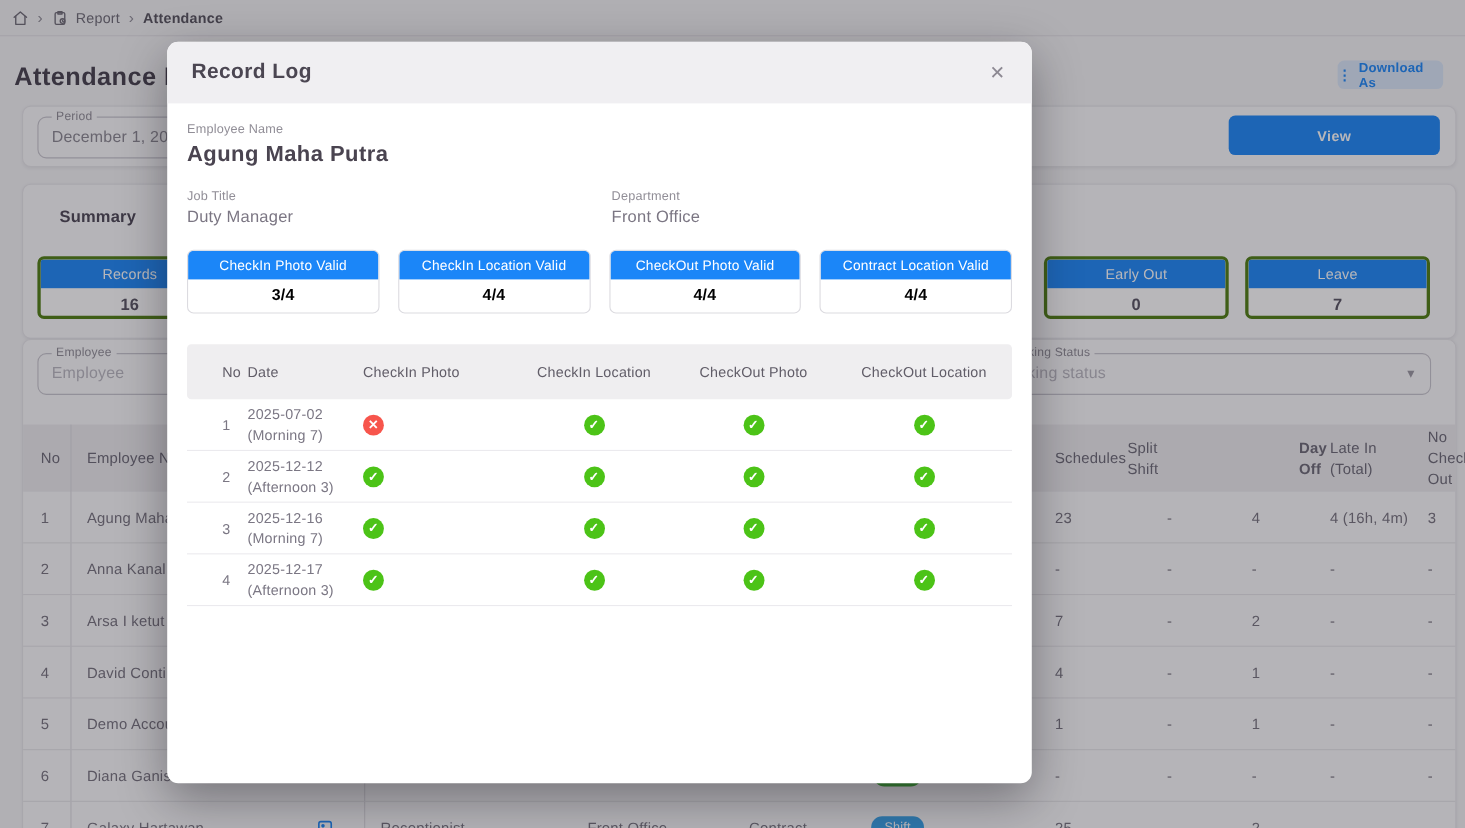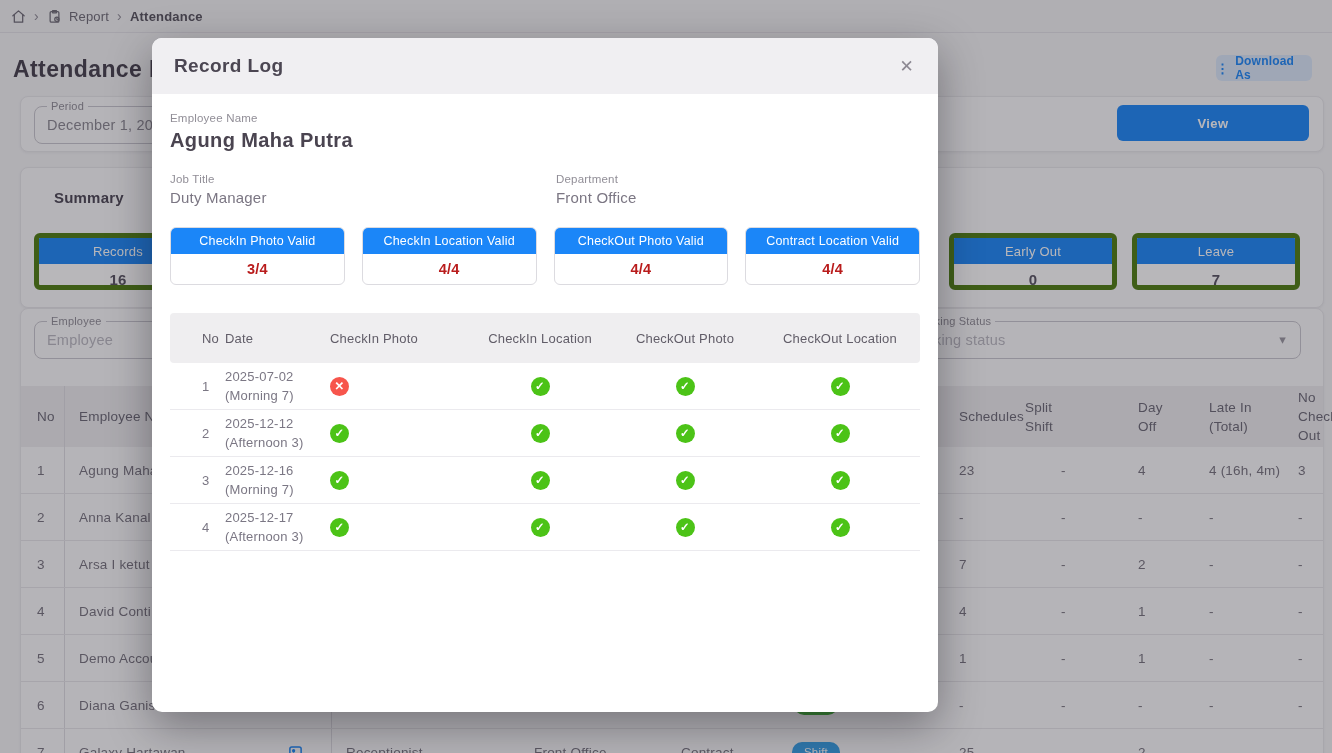--- a/index.html
+++ b/index.html
@@ -33,21 +33,21 @@
                     font-size:11px; color:#8f8c96; line-height:13px; }
   .ofield .fvalue { padding:0 12px; line-height:36px; font-size:14.5px; color:#8a8791; white-space:nowrap; overflow:hidden; }
   .ofield .fvalue.ph { color:#b9b7c0; }
   .ofield .caret { position:absolute; right:14px; top:10px; font-size:13px; color:#9a97a1; }
 
   .view-btn { position:absolute; left:1117px; top:105px; width:192px; height:36px; border-radius:6px;
               background:#1b86f8; color:#fff; font-size:13px; font-weight:700; border:none;
               display:flex; align-items:center; justify-content:center; letter-spacing:.4px; cursor:pointer; }
 
   .summary-title { position:absolute; left:33px; top:21px; font-size:15px; font-weight:700; color:#4a4553; }
-  .sum-card { position:absolute; top:65px; width:168px; height:57px; border:5px solid #4d7c0f; border-radius:6px;
+  .sum-card { position:absolute; top:65px; width:168px; height:57px; border:3px solid #4d7c0f; border-radius:6px;
               overflow:hidden; background:#fff; }
   .sum-card .sc-head { height:26px; background:#1b86f8; color:#fff; font-size:13px;
                        display:flex; align-items:center; justify-content:center; }
   .sum-card .sc-val { height:30px; display:flex; align-items:center; justify-content:center;
                       font-size:15px; font-weight:700; color:#565260; }
 
   
   .bg-thead { position:absolute; left:0; top:77px; width:1302px; height:61px; background:#edecef; }
   .bg-th { position:absolute; top:0; height:61px; display:flex; flex-direction:column; justify-content:center;
            font-size:13.5px; color:#6b6875; font-weight:400; line-height:19px; }
@@ -71,21 +71,21 @@
   .m-label { font-size:11.5px; color:#918e97; }
   .m-name { margin-top:5px; font-size:20px; font-weight:700; color:#4a4450; letter-spacing:.4px; }
   .m-info { display:flex; margin-top:21px; }
   .m-info .col1 { width:386px; }
   .m-val { margin-top:4px; font-size:15px; color:#7b7683; }
   .m-cards { display:flex; gap:17px; margin-top:21px; }
   .m-card { flex:1; border:1px solid #dcdbe0; border-radius:6px; overflow:hidden; background:#fff; }
   .m-card .mc-head { height:26px; background:#1b86f8; color:#fff; font-size:12.5px;
                      display:flex; align-items:center; justify-content:center; white-space:nowrap; }
   .m-card .mc-val { height:30px; display:flex; align-items:center; justify-content:center;
-                    font-size:14.5px; font-weight:700; color:#b91c1c; }
+                    font-size:14.5px; font-weight:700; color:#000000; }
   .m-table { margin-top:28px; width:750px; }
   .mt-head { display:flex; height:50px; background:#efeef0; border-radius:4px; align-items:center;
              font-size:13px; color:#615d68; }
   .mt-row { display:flex; height:47px; border-bottom:1px solid #ebeaee; align-items:center; }
   .c-no { width:55px; padding-left:32px; }
   .c-date { width:105px; }
   .c-s1 { width:140px; text-align:left; }
   .c-s2 { width:140px; text-align:center; }
   .c-s3 { width:150px; text-align:center; }
   .c-s4 { width:160px; text-align:center; }
@@ -161,21 +161,21 @@
       <span class="flabel">Working Status</span>
       <div class="fvalue ph">working status</div>
       <span class="caret">▾</span>
     </div>
 
     <div class="bg-thead">
       <div class="bg-th" style="left:16px; width:30px;">No</div>
       <div class="bg-th" style="left:58px; width:94px; overflow:hidden; white-space:nowrap;">Employee Name</div>
       <div class="bg-th" style="left:938px; width:90px;">Schedules</div>
       <div class="bg-th" style="left:1004px; width:42px;">Split Shift</div>
-      <div class="bg-th" style="left:1117px; width:40px;">Day Off</div>
+      <div class="bg-th" style="left:1160px; width:40px;font-weight:bold;">Day Off</div>
       <div class="bg-th" style="left:1188px; width:62px;">Late In (Total)</div>
       <div class="bg-th" style="left:1277px; width:48px;">No Check Out</div>
     </div>
     <div class="vline" style="left:43px;"></div>
     <div class="vline" style="left:310px;"></div>
     <div id="bg-rows">
         <div class="bg-row" style="top: 138px;">
     <div class="bg-td" style="left:16px; width:30px;">1</div>
     <div class="bg-td" style="left:58px; width:206px; overflow:hidden;">Agung Maha Putra</div>
 

